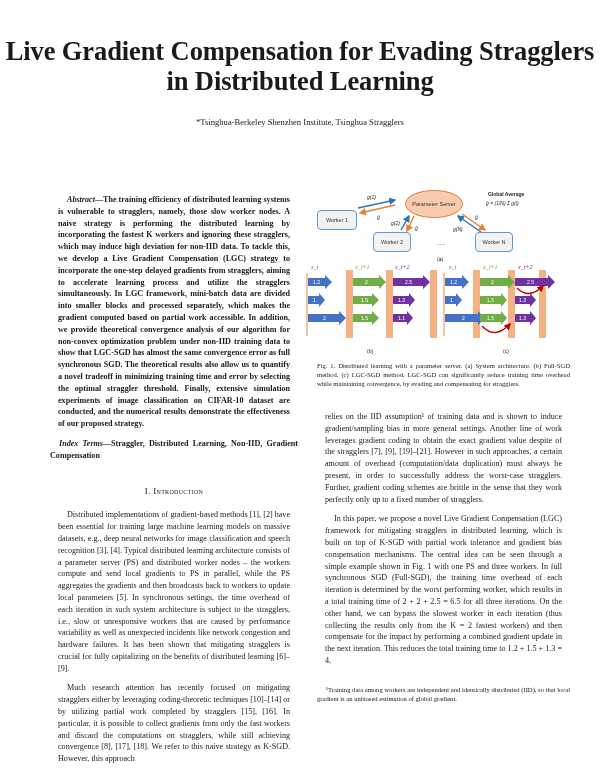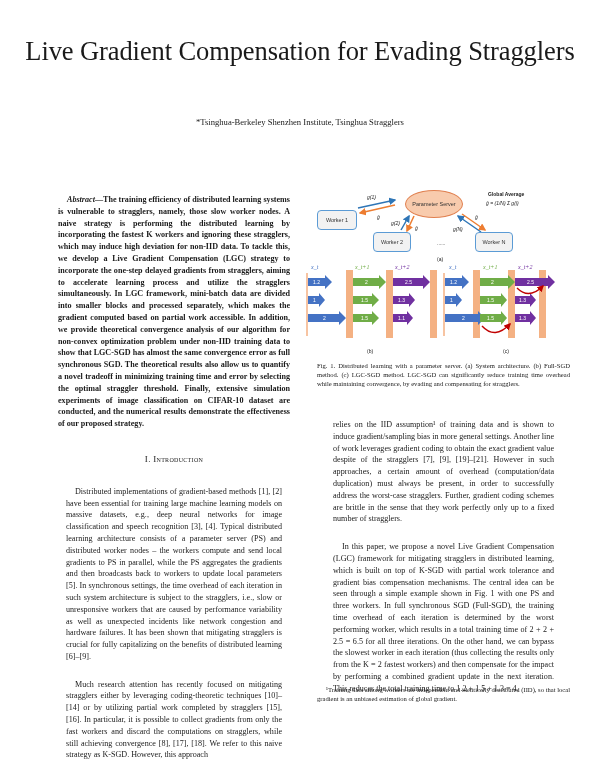--- a/index.html
+++ b/index.html
@@ -1,49 +1,51 @@
 <!DOCTYPE html>
 <html><head>
 <meta charset="utf-8">
 <style>
   html,body{margin:0;padding:0;background:#fff;}
   body{width:600px;height:776px;position:relative;overflow:hidden;font-family:"Liberation Serif","DejaVu Serif",serif;color:#1a1a1a;}
-  .title{position:absolute;left:0;top:36px;width:600px;text-align:center;font-size:26.5px;line-height:30px;font-weight:normal;letter-spacing:-0.1px;}
+  .title{position:absolute;left:0;top:36px;width:600px;text-align:center;font-size:26.5px;line-height:30px;font-weight:bold;letter-spacing:-0.1px;}
   .authors{position:absolute;left:0;top:116px;width:600px;text-align:center;font-size:8.6px;line-height:12px;}
   .authors div{white-space:nowrap;}
   .col{position:absolute;font-size:8.1px;line-height:11.8px;text-align:justify;}
   .left{left:50px;top:186px;width:248px;}
   .right{left:317px;width:253px;}
   .abstract{font-weight:bold;text-indent:9px;margin:8px;}
   .abstract i{font-weight:bold;}
   .index{font-weight:bold;text-indent:9px;margin:0;}
-  .sec{text-align:center;font-variant:small-caps;font-size:9px;margin:24px 0 20px 0;letter-spacing:0.3px;}
-  p{margin:16px;text-indent:9px;}
+  .sec{text-align:center;font-variant:small-caps;font-size:9px;margin:24px 0 12px 0;letter-spacing:0.3px;}
+  p{margin:8px;text-indent:9px;}
   .fig{position:absolute;left:305px;top:178px;width:285px;height:190px;}
   .caption{position:absolute;left:317px;top:362px;width:253px;font-size:6.6px;line-height:8.8px;text-align:justify;}
   .footnote{position:absolute;left:317px;top:686px;width:253px;font-size:6.6px;line-height:8.8px;text-align:justify;}
   .footnote .fl{display:block;text-indent:9px;}
   .box{position:absolute;background:#f2f2f2;border:1.5px solid #5b9bd5;border-radius:4px;font-family:"Liberation Sans",sans-serif;font-size:5.5px;color:#333;display:flex;align-items:center;justify-content:center;}
   .ps{position:absolute;background:#f8cbad;border:1px solid #e08050;border-radius:50%;font-family:"Liberation Sans",sans-serif;font-size:5.5px;color:#333;display:flex;align-items:center;justify-content:center;}
   .lbl{position:absolute;font-size:6px;font-family:"Liberation Serif",serif;}
   .small{position:absolute;font-size:5px;font-family:"Liberation Sans",sans-serif;}
 </style>
 </head>
 <body>
 
 <div class="title">
   <div>Live Gradient Compensation for Evading Stragglers</div>
+  <div>in Distributed Learning</div>
 </div>
 
 <div class="authors">
   <div>*Tsinghua-Berkeley Shenzhen Institute, Tsinghua Stragglers</div>
 </div>
 
 <div class="col left">
   <div class="abstract"><i>Abstract</i><span>—The training efficiency of distributed learning systems is vulnerable to stragglers, namely, those slow worker nodes. A naive strategy is performing the distributed learning by incorporating the fastest K workers and ignoring these stragglers, which may induce high deviation for non-IID data. To tackle this, we develop a Live Gradient Compensation (LGC) strategy to incorporate the one-step delayed gradients from stragglers, aiming to accelerate learning process and utilize the stragglers simultaneously. In LGC framework, mini-batch data are divided into smaller blocks and processed separately, which makes the gradient computed based on partial work accessible. In addition, we provide theoretical convergence analysis of our algorithm for non-convex optimization problem under non-IID training data to show that LGC-SGD has almost the same convergence error as full synchronous SGD. The theoretical results also allow us to quantify a novel tradeoff in minimizing training time and error by selecting the optimal straggler threshold. Finally, extensive simulation experiments of image classification on CIFAR-10 dataset are conducted, and the numerical results demonstrate the effectiveness of our proposed strategy.</span></div>
+  <div class="index"><i>Index Terms</i><span>—Straggler, Distributed Learning, Non-IID, Gradient Compensation</span></div>
   <div class="sec">I. Introduction</div>
   <p>Distributed implementations of gradient-based methods [1], [2] have been essential for training large machine learning models on massive datasets, e.g., deep neural networks for image classification and speech recognition [3], [4]. Typical distributed learning architecture consists of a parameter server (PS) and distributed worker nodes – the workers compute and send local gradients to PS in parallel, while the PS aggregates the gradients and then broadcasts back to workers to update local parameters [5]. In synchronous settings, the time overhead of each iteration in such system architecture is subject to the stragglers, i.e., slow or unresponsive workers that are caused by performance variability as well as unexpected incidents like network congestion and hardware failures. It has been shown that mitigating stragglers is crucial for fully capitalizing on the benefits of distributed learning [6]–[9].</p>
   <p>Much research attention has recently focused on mitigating stragglers either by leveraging coding-theoretic techniques [10]–[14] or by utilizing partial work completed by stragglers [15], [16]. In particular, it is possible to collect gradients from only the fast workers and discard the computations on stragglers, while still achieving convergence [8], [17], [18]. We refer to this naive strategy as K-SGD. However, this approach</p>
 </div>
 
 <div class="fig">
   <svg width="285" height="190" viewBox="0 0 285 190" style="position:absolute;left:0;top:0;">
     <defs>
       <marker id="ab" markerWidth="5" markerHeight="5" refX="4" refY="2.5" orient="auto">
           <path d="M0,0 L5,2.5 L0,5 z" fill="#2e75b6"></path>

